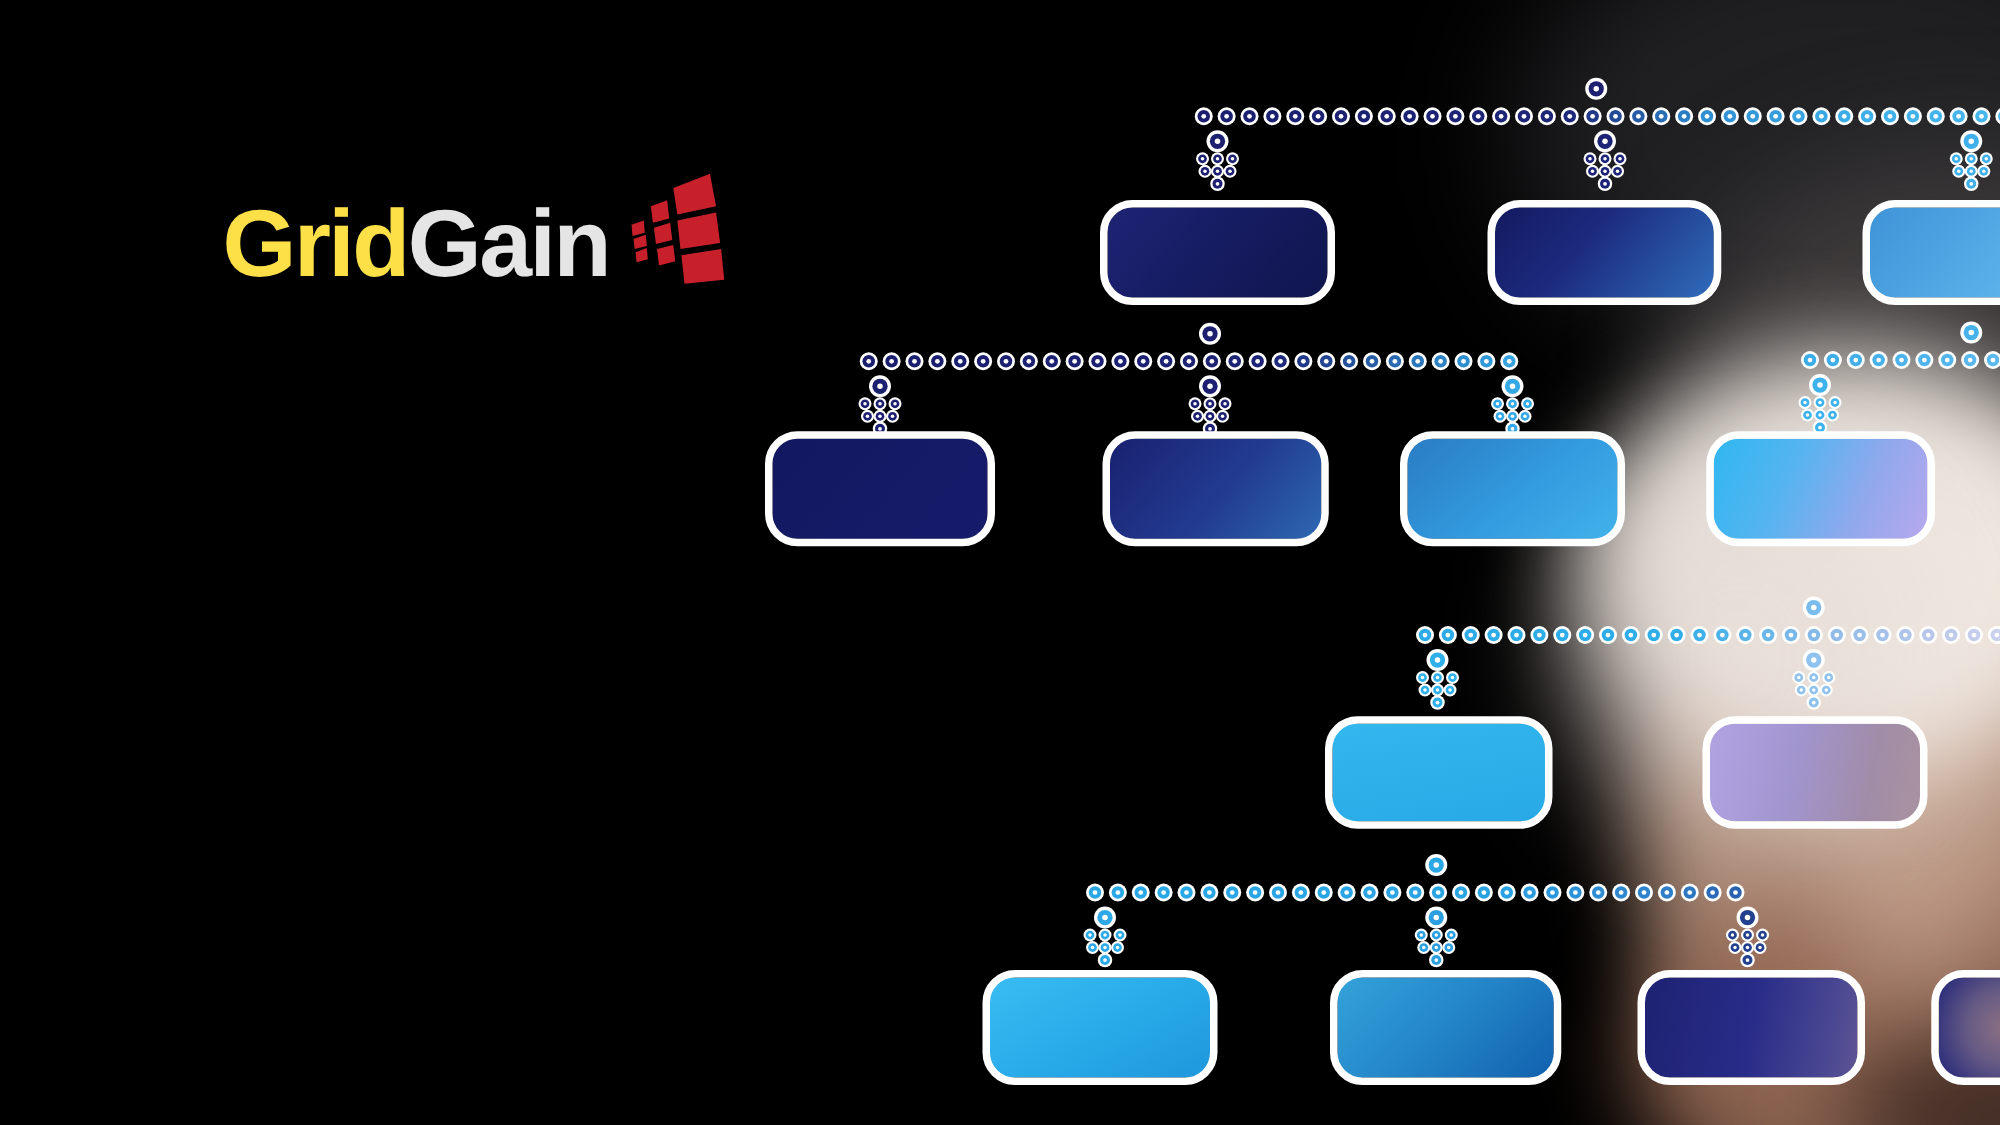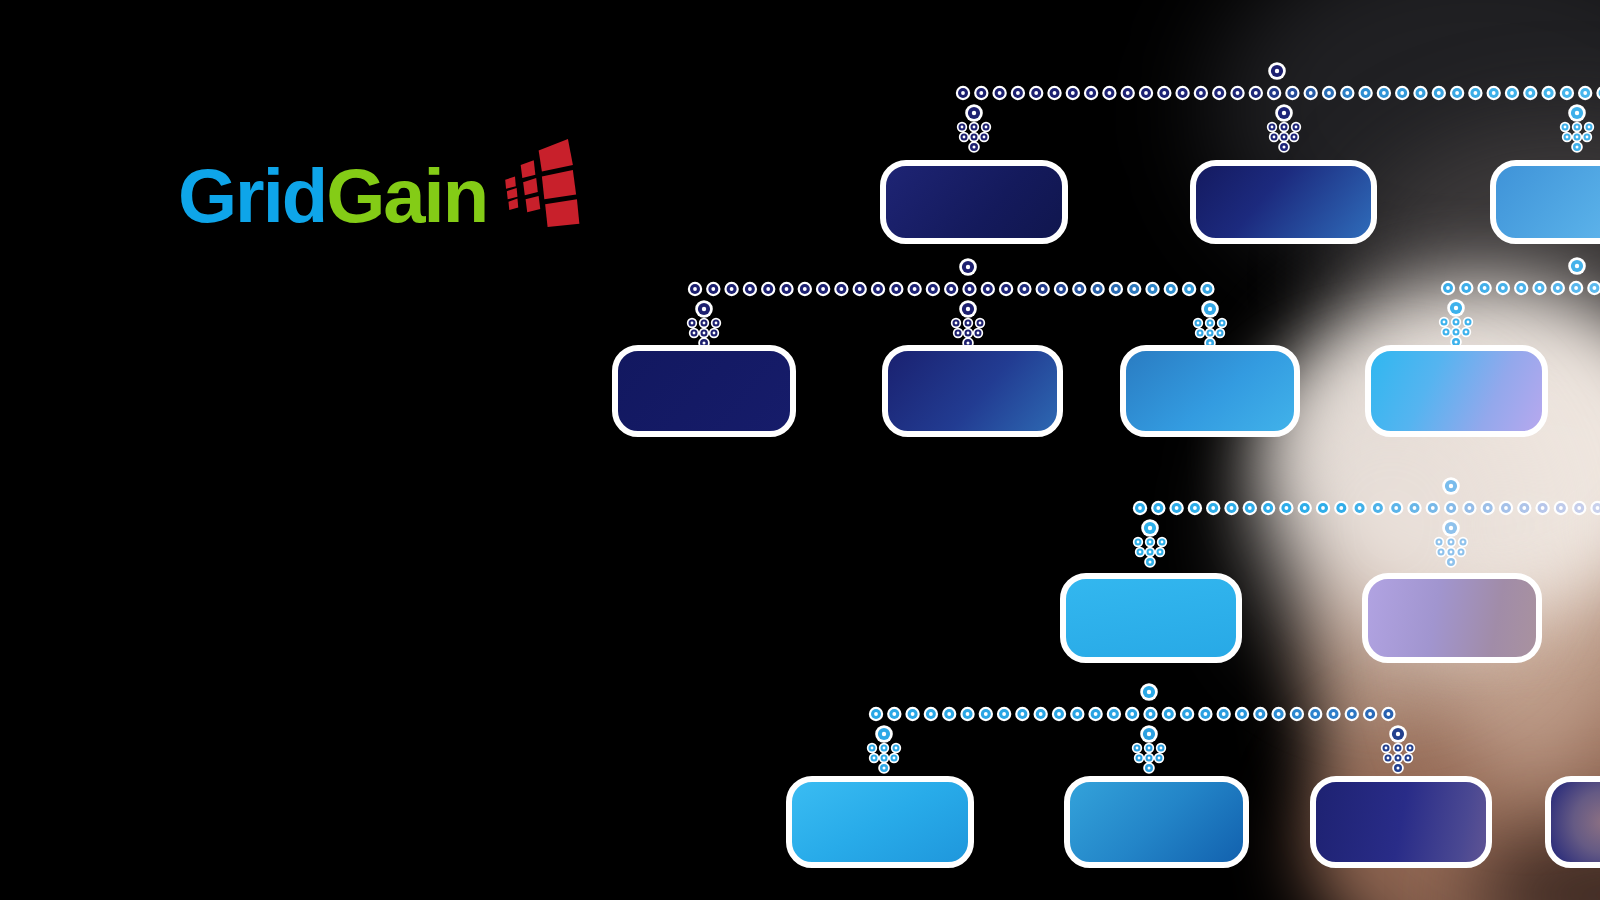--- a/index.html
+++ b/index.html
@@ -1202,21 +1202,21 @@
       <div class="flow-box" style="left: 1060px; top: 573px; width: 182px; height: 90px; background: linear-gradient(170deg, rgb(51, 183, 239) 0%, rgb(40, 169, 230) 100%); border-color: rgb(255, 255, 255);"></div>
       <div class="flow-box" style="left: 1362px; top: 573px; width: 180px; height: 90px; background: linear-gradient(100deg, rgb(177, 163, 226) 0%, rgb(161, 149, 207) 40%, rgb(161, 140, 168) 75%, rgb(169, 146, 159) 100%); border-color: rgb(255, 255, 255);"></div>
       <div class="flow-box" style="left: 786px; top: 776px; width: 188px; height: 92px; background: linear-gradient(150deg, rgb(58, 188, 242) 0%, rgb(40, 171, 233) 50%, rgb(31, 151, 220) 100%); border-color: rgb(255, 255, 255);"></div>
       <div class="flow-box" style="left: 1064px; top: 776px; width: 185px; height: 92px; background: linear-gradient(135deg, rgb(51, 162, 218) 0%, rgb(35, 133, 200) 50%, rgb(18, 97, 174) 100%); border-color: rgb(255, 255, 255);"></div>
       <div class="flow-box" style="left: 1310px; top: 776px; width: 182px; height: 92px; background: linear-gradient(100deg, rgb(30, 34, 114) 0%, rgb(41, 44, 136) 50%, rgb(74, 72, 146) 85%, rgb(95, 84, 148) 100%); border-color: rgb(255, 255, 255);"></div>
       <div class="flow-box" style="left: 1545px; top: 776px; width: 130px; height: 92px; background: radial-gradient(circle at 45% 50%, rgb(141, 113, 131) 0%, rgb(101, 90, 132) 40%, rgb(50, 50, 124) 75%, rgb(38, 42, 116) 100%); border-color: rgb(255, 255, 255);"></div>
     </div>
 
   <div class="logo">
     <div class="logo-text">
-      <span style="color: #0ea5e9;">Grid</span><span style="color: #84cc16;">Gain</span>
+      <span style="color: #fde047;">Grid</span><span style="color: #e5e5e5;">Gain</span>
     </div>
     <svg class="logo-icon" width="88" height="94" viewBox="0 0 108 112">
         <polygon points="56,16 92,2 98,34 60,42" fill="#c8202b"></polygon>
         <polygon points="60,48 98,40 102,70 63,76" fill="#c8202b"></polygon>
         <polygon points="64,82 103,76 106,106 67,110" fill="#c8202b"></polygon>
         <polygon points="34,34 50,28 52,46 36,50" fill="#c8202b"></polygon>
         <polygon points="37,55 53,50 55,67 39,71" fill="#c8202b"></polygon>
         <polygon points="40,76 56,72 58,88 42,92" fill="#c8202b"></polygon>
         <polygon points="15,52 27,48 28,60 16,63" fill="#c8202b"></polygon>
         <polygon points="17,66 29,62 30,73 18,76" fill="#c8202b"></polygon>

